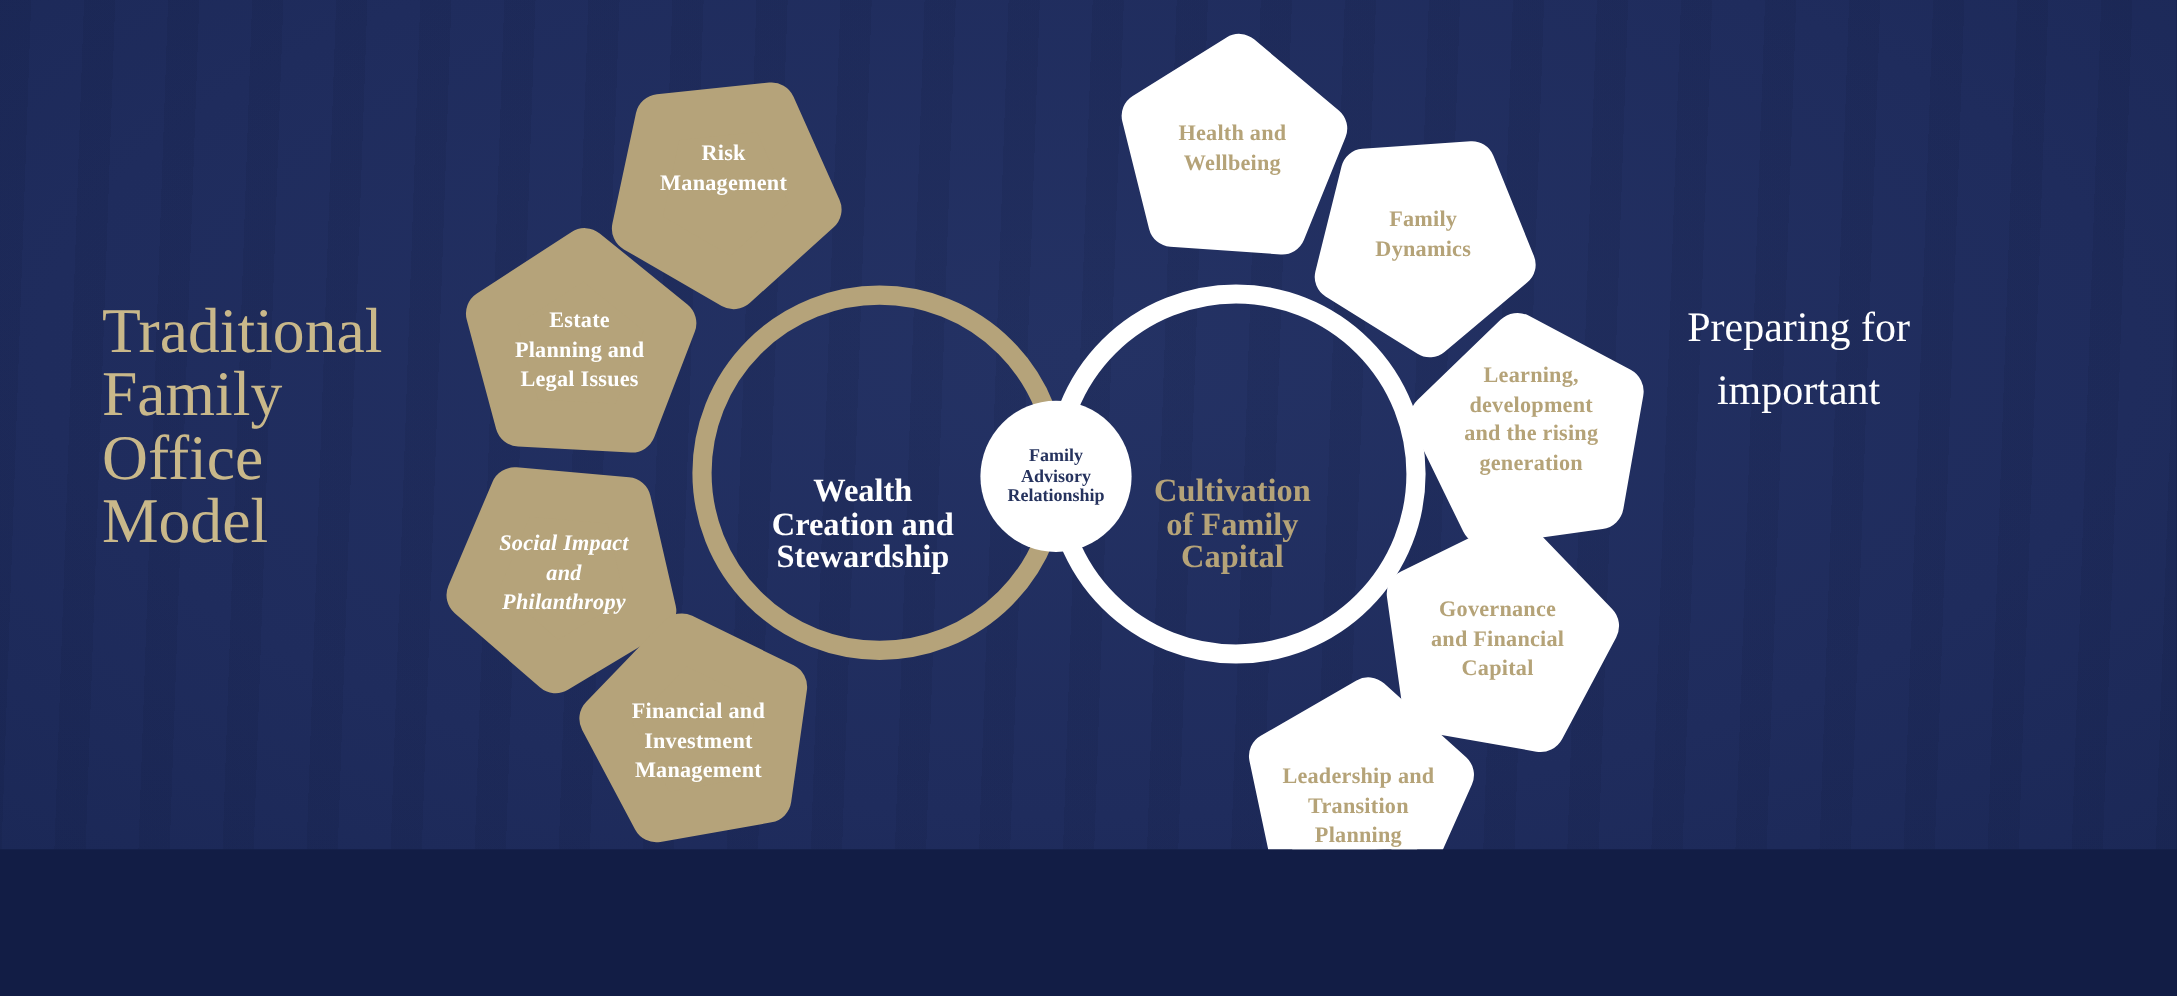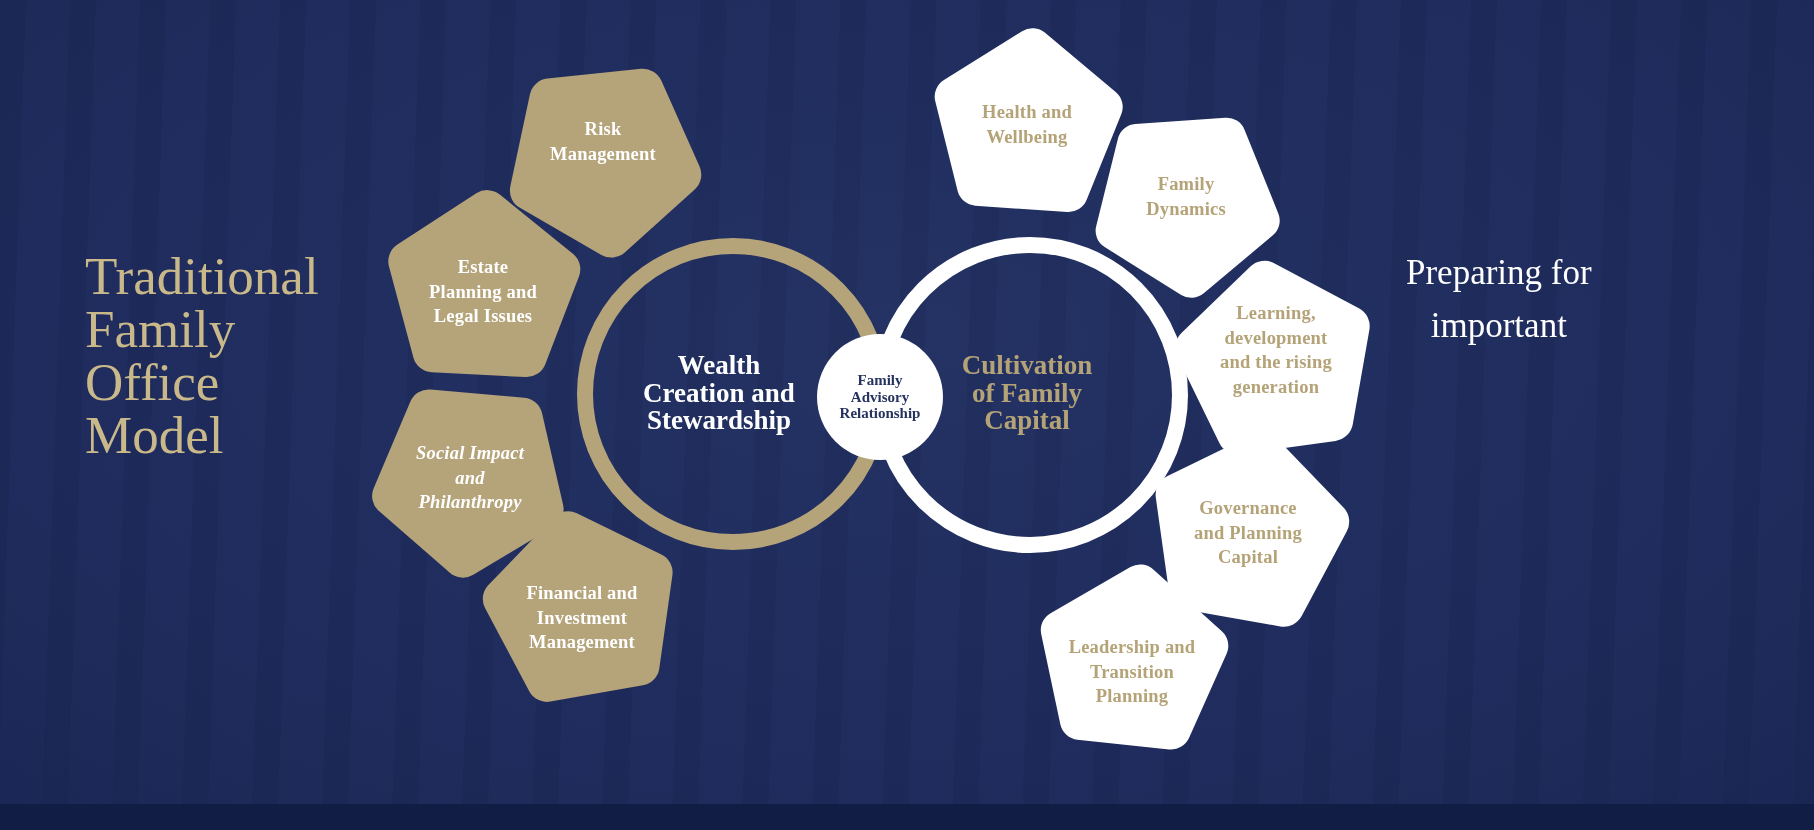--- a/index.html
+++ b/index.html
@@ -3,41 +3,41 @@
 <meta charset="utf-8">
 <style>
   html, body {
     margin: 0;
     padding: 0;
     background: #121d45;
   }
   .canvas {
     position: relative;
     width: 1814px;
-    height: 804px;
+    height: 708px;
     overflow: hidden;
     font-family: "Liberation Serif", "DejaVu Serif", serif;
     background:
       repeating-linear-gradient(92deg, rgba(10,18,48,0.10) 0 26px, rgba(10,18,48,0) 26px 70px),
       radial-gradient(ellipse 120% 135% at 50% 42%, #243264 0%, #1f2c5d 40%, #1a2755 66%, #141f4a 100%);
   }
   .canvas svg {
     position: absolute;
     left: 0; top: 0;
   }
   .label {
     position: absolute;
     transform: translate(-50%, -50%);
     text-align: center;
     font-weight: bold;
     white-space: nowrap;
   }
   .label .line { display: block; }
   .pent-label  { font-size: 18.5px; line-height: 24.5px; letter-spacing: 0.2px; }
-  .ring-label  { font-size: 27px;   line-height: 27.5px; }
+  .ring-label  { font-size: 27px;   line-height: 27.5px; margin-top: 44px; }
   .hub-label   { font-size: 15px;   line-height: 16.5px; }
   .heading {
     position: absolute;
     font-weight: normal;
   }
   .heading .line { display: block; }
 </style>
 </head>
 <body>
 
@@ -103,21 +103,21 @@
         <span class="line">Dynamics</span>
       </div>
       <div class="label pent-label" style="left: 1276px; top: 350px; color: rgb(181, 163, 120);">
         <span class="line">Learning,</span>
         <span class="line">development</span>
         <span class="line">and the rising</span>
         <span class="line">generation</span>
       </div>
       <div class="label pent-label" style="left: 1248px; top: 533px; color: rgb(181, 163, 120);">
         <span class="line">Governance</span>
-        <span class="line">and Planning</span>
+        <span class="line">and Financial</span>
         <span class="line">Capital</span>
       </div>
       <div class="label pent-label" style="left: 1132px; top: 672px; color: rgb(181, 163, 120);">
         <span class="line">Leadership and</span>
         <span class="line">Transition</span>
         <span class="line">Planning</span>
       </div>
       <div class="label ring-label" style="left: 719px; top: 393px; color: rgb(255, 255, 255);">
         <span class="line">Wealth</span>
         <span class="line">Creation and</span>

